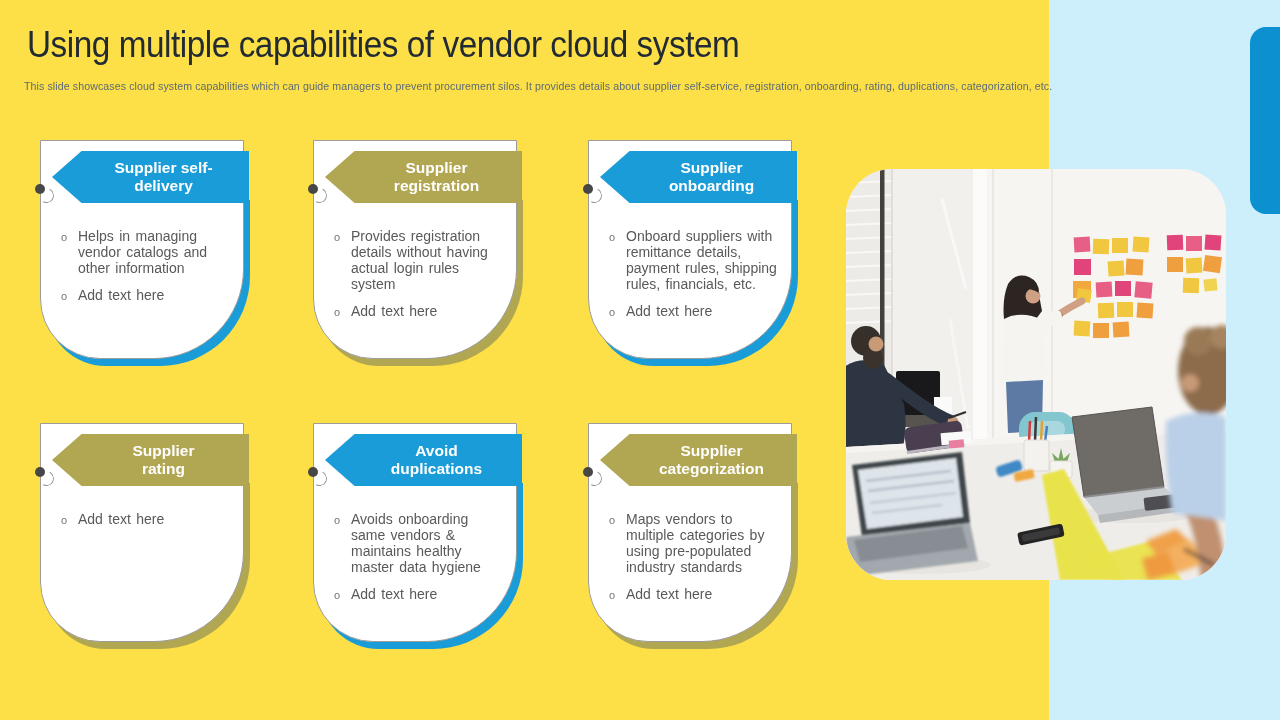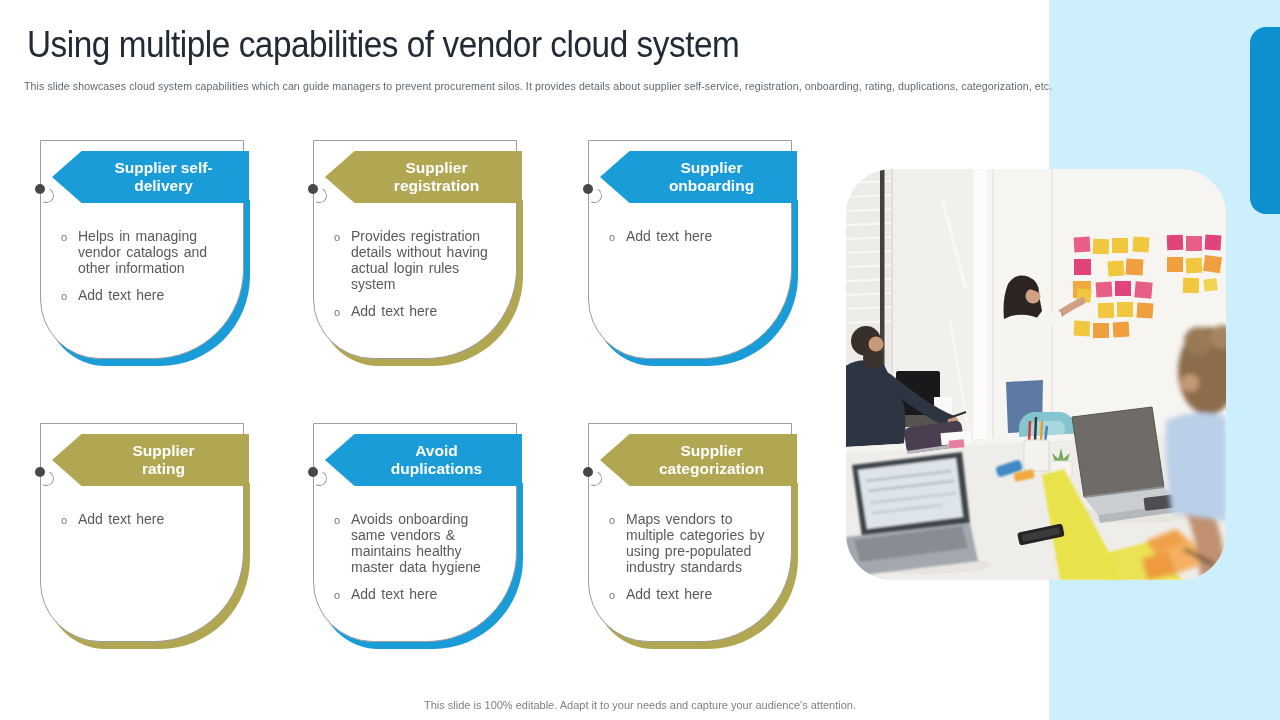--- a/index.html
+++ b/index.html
@@ -1,18 +1,18 @@
 <!DOCTYPE html>
 <html><head>
 <meta charset="utf-8">
 <style>
   * { margin:0; padding:0; box-sizing:border-box; }
   html,body { background:#e8e8e8; }
   .slide {
-    position:relative; width:1280px; height:720px; background:#ffffff;
+    position:relative; width:1280px; height:720px; background:#fde047;
     overflow:hidden; font-family:"Liberation Sans", sans-serif;
   }
   
   .side-panel { position:absolute; left:1049px; top:0; width:231px; height:720px;
     background:#cdeefb; }
   .side-tab { position:absolute; left:1250px; top:27px; width:30px; height:187px;
     background:#0c90d0; border-radius:16px 0 0 16px; }
   
   .title { position:absolute; left:27px; top:24px; font-size:37px; font-weight:400;
     color:#222a33; white-space:nowrap; letter-spacing:-0.5px;
@@ -91,20 +91,21 @@
   </div>
 
   <div class="card c-blue" style="left:588px; top:140px;">
     <div class="accent"></div>
     <div class="body"></div>
     <div class="banner">Supplier
 onboarding</div>
     <div class="dot-arc"></div>
     <div class="dot"></div>
     <div class="bullets">
+      <div class="bullet">Onboard suppliers with remittance details, payment rules, shipping rules, financials, etc.</div>
       <div class="bullet">Add text here</div>
     </div>
   </div>
 
   <div class="card c-olive" style="left:40px; top:423px;">
     <div class="accent"></div>
     <div class="body"></div>
     <div class="banner">Supplier
 rating</div>
     <div class="dot-arc"></div>
@@ -297,15 +298,14 @@
         <line x1="20" y1="312" x2="105" y2="302" stroke="#b7c1cb" stroke-width="2.5"></line>
         <line x1="22" y1="322" x2="108" y2="312" stroke="#b7c1cb" stroke-width="2.5"></line>
         <line x1="24" y1="334" x2="110" y2="324" stroke="#c3ccd5" stroke-width="2.5"></line>
         <line x1="26" y1="344" x2="96" y2="336" stroke="#c3ccd5" stroke-width="2.5"></line>
         <polygon points="0,368 124,354 132,392 0,408" fill="#a2a8ad"></polygon>
         <polygon points="8,371 116,357 122,379 14,393" fill="#878d93"></polygon>
       </g>
     </svg>
   </div>
 
-  <div class="footer">This slide is 100% editable. Adapt it to your needs and capture your audience's attention.</div>
 
 </div>
 
 </body></html>

